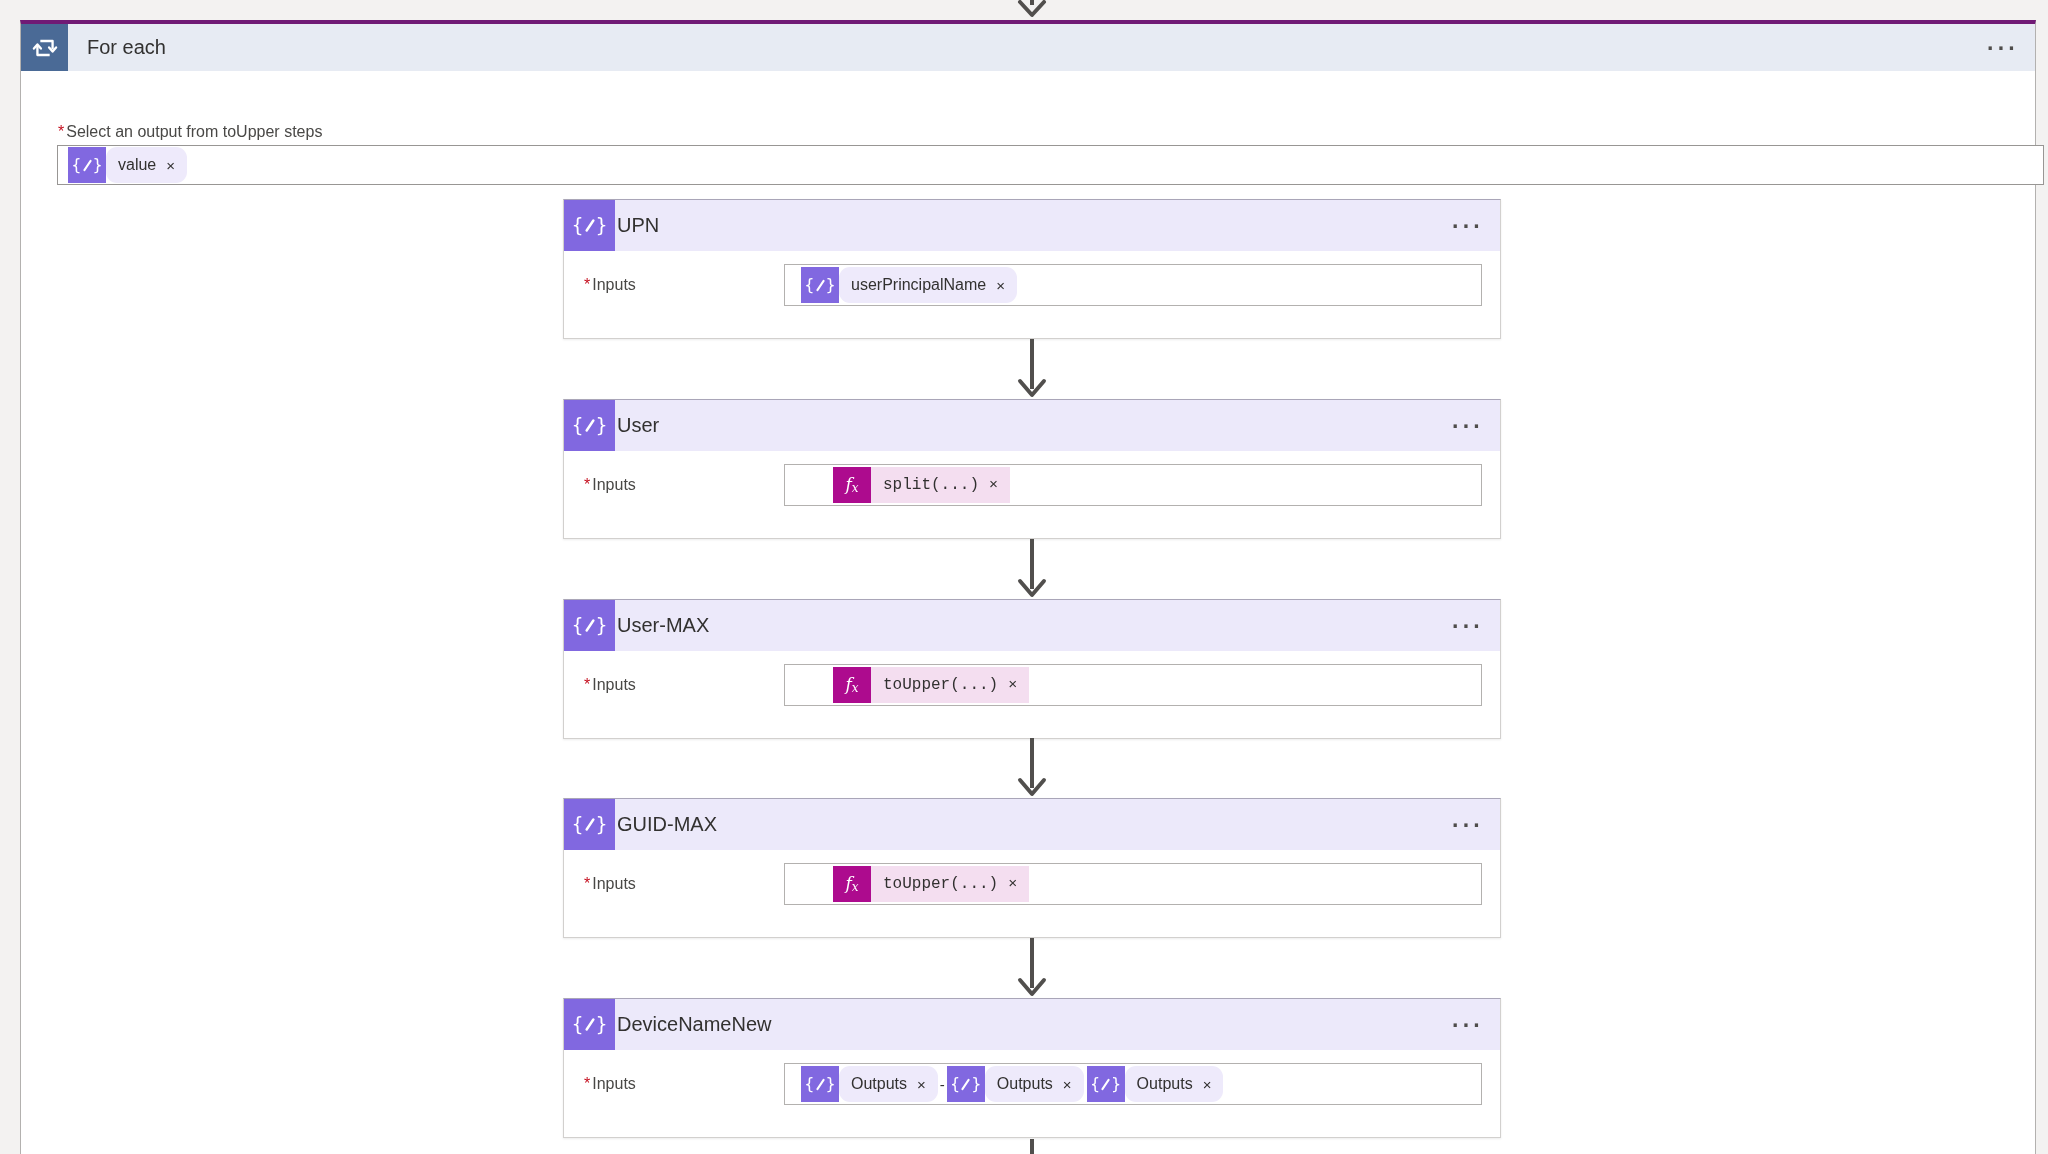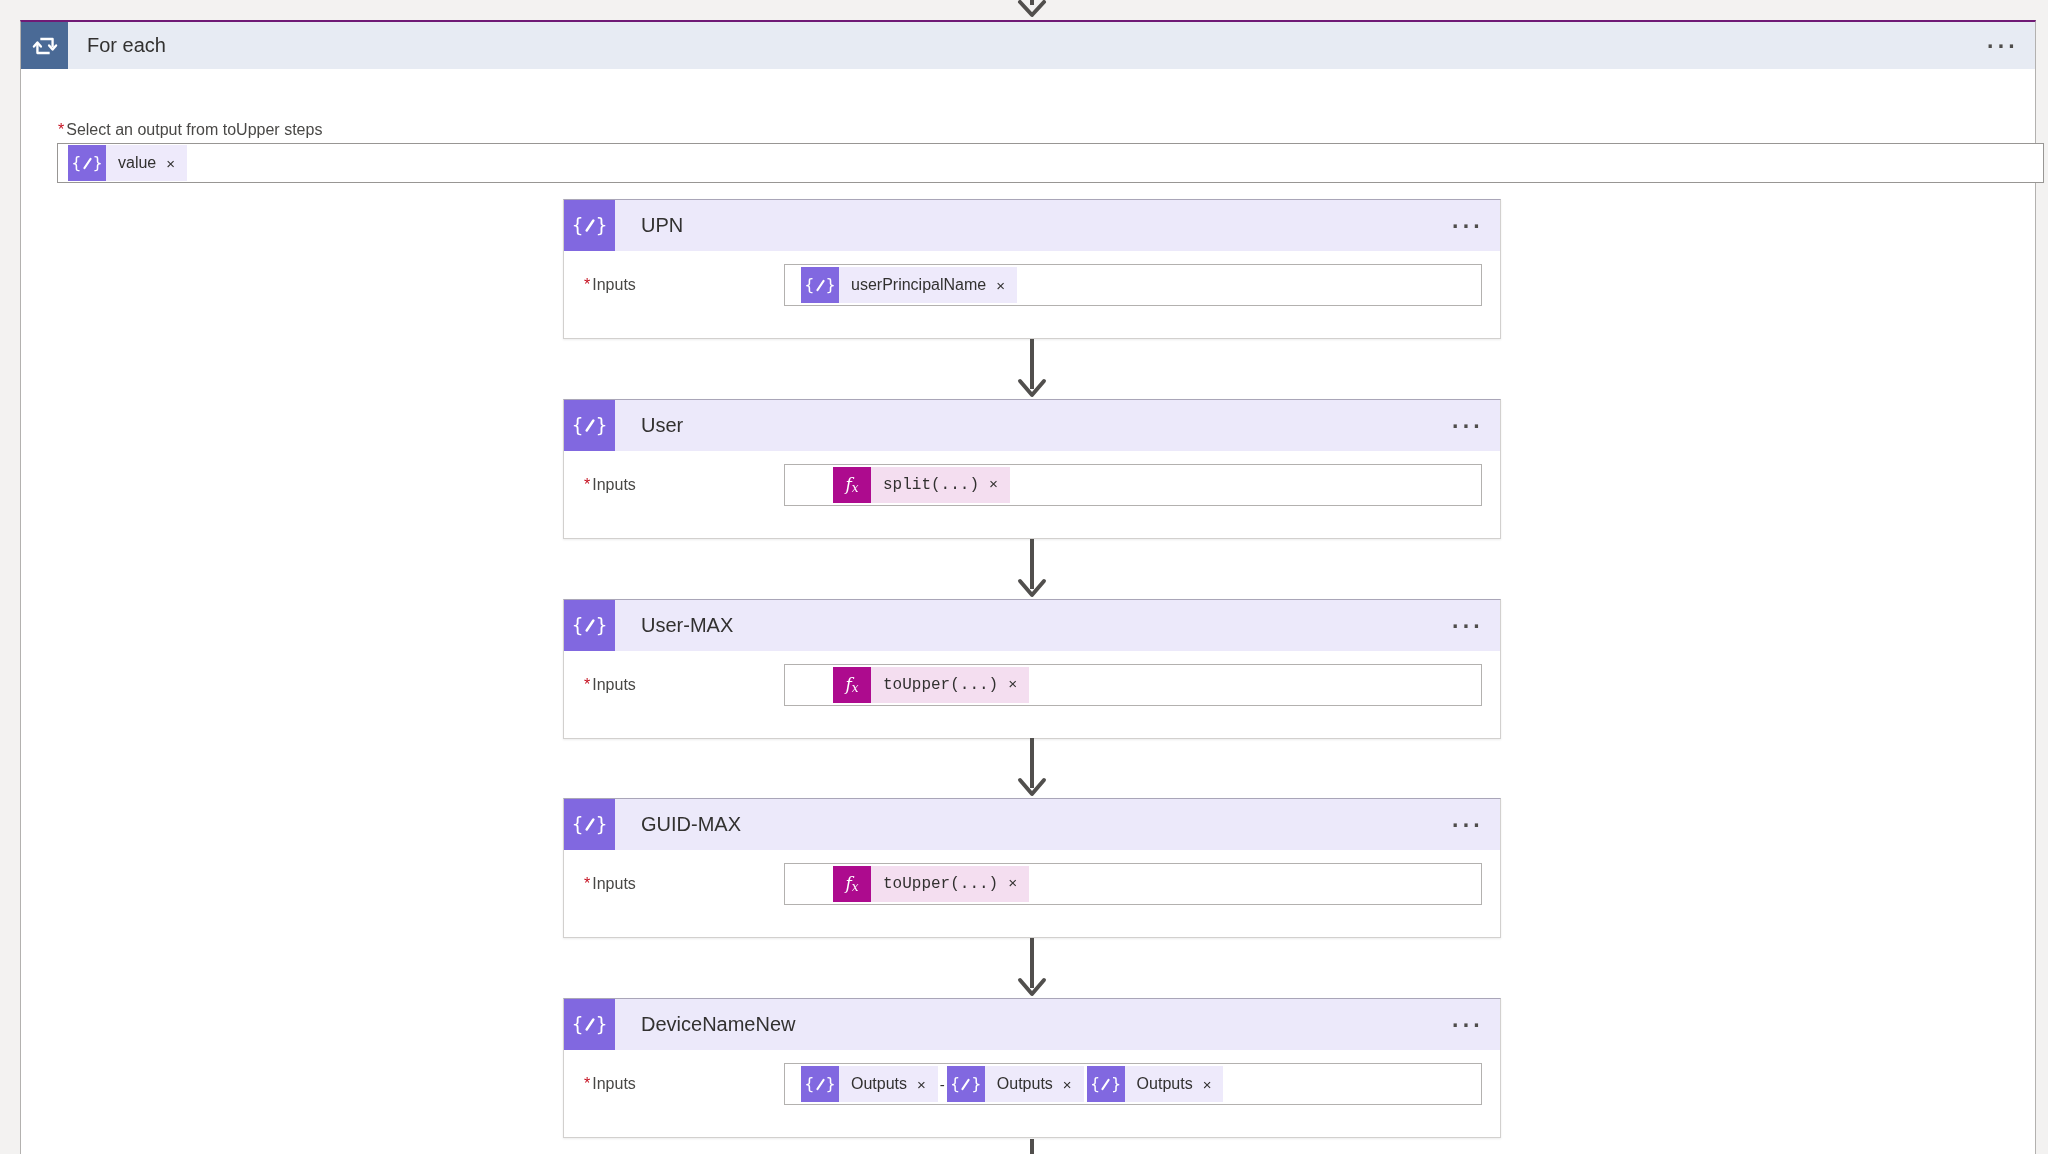--- a/index.html
+++ b/index.html
@@ -10,21 +10,21 @@
     font-family:"Liberation Sans", sans-serif;
     color:#323130;
     overflow:hidden;
   }
 
   
   .scope {
     position:absolute; left:20px; top:20px; width:2016px; height:1134px;
     background:#ffffff;
     border:1px solid #b3b1af;
-    border-top:2px solid #701a75;
+    border-top:4px solid #701a75;
     border-bottom:none;
   }
   .scope-header {
     position:absolute; left:0; top:0; width:100%; height:47px;
     background:#e7ebf3;
     display:flex; align-items:center;
   }
   .scope-icon {
     width:47px; height:47px; flex:0 0 47px;
     background:#4a6a96;
@@ -55,21 +55,21 @@
   .tkicon {
     width:38px; display:flex; align-items:center; justify-content:center;
     color:#fff;
   }
   .token.dynamic .tkicon { background:#8168e0; }
   .token.expression .tkicon { background:#ad0b8e;margin-left:32px; }
   .tkbody {
     display:flex; align-items:center; gap:10px;
     padding:0 12px; font-size:16px; color:#323130; white-space:nowrap;
   }
-  .token.dynamic .tkbody { background:#eeeafb; }
+  .token.dynamic .tkbody { background:#eeeafb;border-radius:11px; }
   .token.expression .tkbody { background:#f4def0;font-family:Liberation Mono, monospace; }
   .tk-x { font-size:15px; color:#323130; cursor:pointer; line-height:1; }
 
   .braces { display:flex; align-items:center; font-size:16px; line-height:1; }
   .braces .br { font-family:"DejaVu Sans", sans-serif; }
   .braces svg { margin:0 1px; }
   .fx-glyph {
     font-family:"DejaVu Serif", serif; font-style:italic; font-size:17px; line-height:1;
   }
   .fx-glyph .fx-sub { font-size:12px; vertical-align:-2px; }
@@ -86,21 +86,21 @@
   }
   .card-header {
     position:relative; height:51px; background:#ece9fa;
     display:flex; align-items:center;
   }
   .card-icon {
     width:51px; height:51px; flex:0 0 51px;
     background:#8168e0;
     display:flex; align-items:center; justify-content:center; color:#fff;
   }
-  .card-title { font-size:20px; color:#323130; margin-left:26px; }
+  .card-title { font-size:20px; color:#323130; margin-left:2px; }
   .card-body { position:relative; height:87px; }
   .inputs-label {
     position:absolute; left:20px; top:25px; font-size:16px; color:#494846;
   }
   .field {
     position:absolute; left:220px; top:13px; width:698px; height:42px;
     background:#fff; border:1px solid #b3b1af;
     display:flex; align-items:center; padding-left:16px;
   }
 

